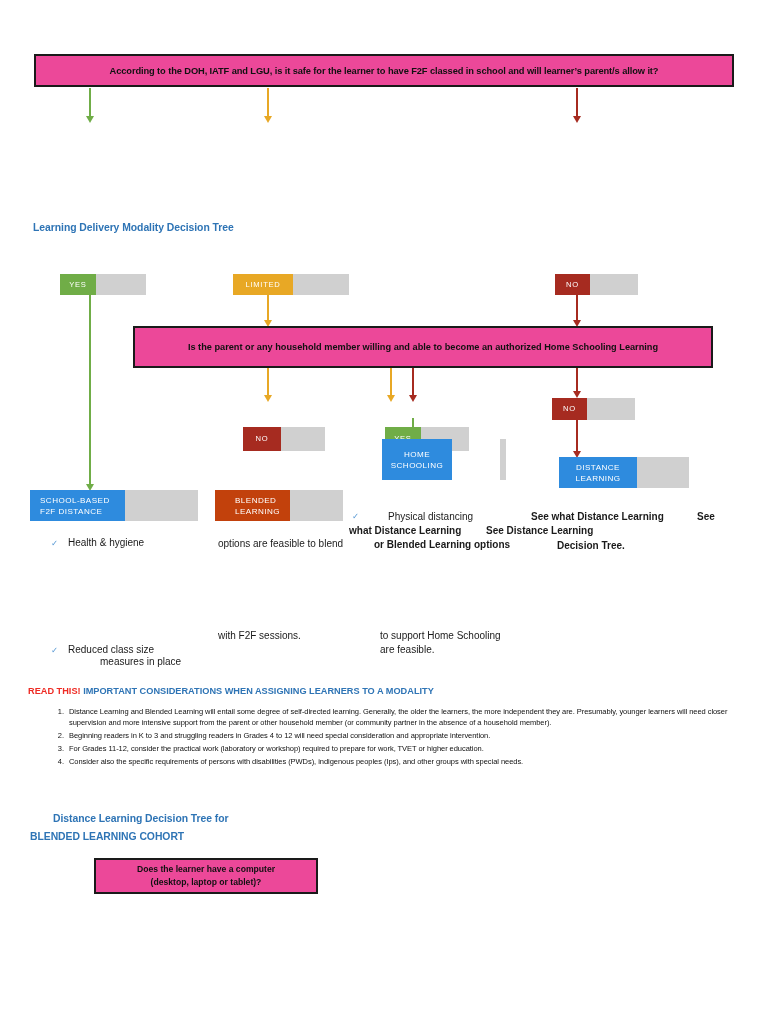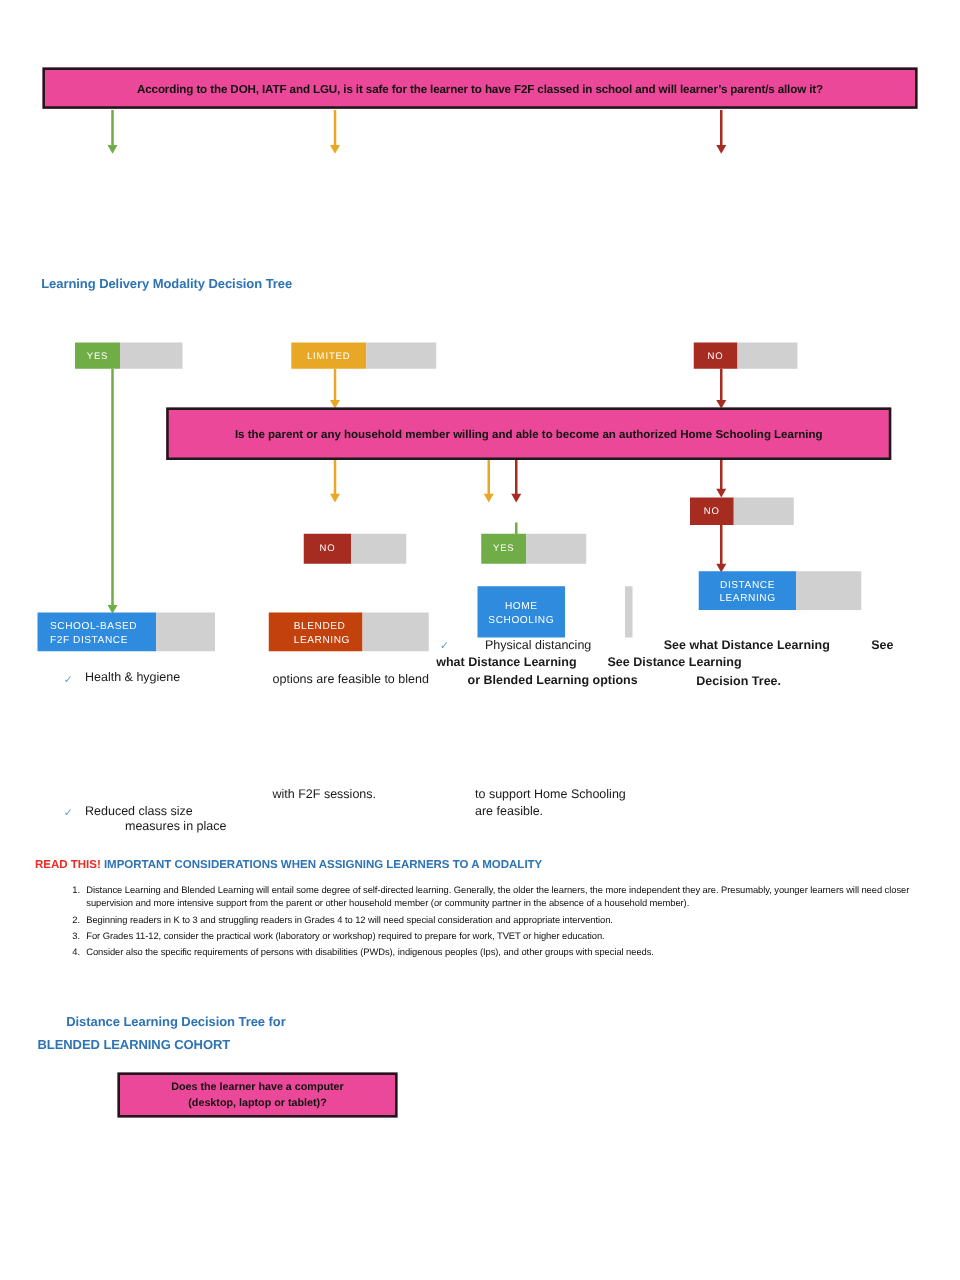--- a/index.html
+++ b/index.html
@@ -254,37 +254,37 @@
     <div class="tail"></div>
   </div>
 
   <div class="bar" style="left:385px; top:427px; width:84px; height:24px;">
     <div class="chip" style="background:#70AD47; width:36px;">YES</div>
     <div class="tail"></div>
   </div>
 
   <div class="abs" style="left:412px; top:418px; width:2px; height:12px; background:#70AD47; z-index:4;"></div>
 
-  <div class="bar modality" style="left:382px; top:469px; width:124px; height:41px;gap:48px;">
+  <div class="bar modality" style="left:382px; top:439px; width:124px; height:41px;gap:48px;">
     <div class="chip" style="background:#2E8BDE; width:70px; flex-direction:column;">
       <span>HOME</span>
       <span>SCHOOLING</span>
     </div>
     <div class="tail"></div>
   </div>
 
   <div class="bar modality" style="left:559px; top:457px; width:130px; height:31px;">
     <div class="chip" style="background:#2E8BDE; width:78px; flex-direction:column;">
       <span>DISTANCE</span>
       <span>LEARNING</span>
     </div>
     <div class="tail"></div>
   </div>
 
-  <div class="bar modality" style="left:30px; top:490px; width:142px; height:31px;">
+  <div class="bar modality" style="left:30px; top:490px; width:168px; height:31px;">
     <div class="chip" style="background:#2E8BDE; width:95px; flex-direction:column; align-items:flex-start; padding-left:10px;">
       <span>SCHOOL-BASED</span>
       <span>F2F DISTANCE</span>
     </div>
     <div class="tail"></div>
   </div>
 
   <div class="bar modality" style="left:215px; top:490px; width:128px; height:31px;">
     <div class="chip" style="background:#c2410c; width:75px; flex-direction:column; align-items:flex-start; padding-left:20px;">
       <span>BLENDED</span>

